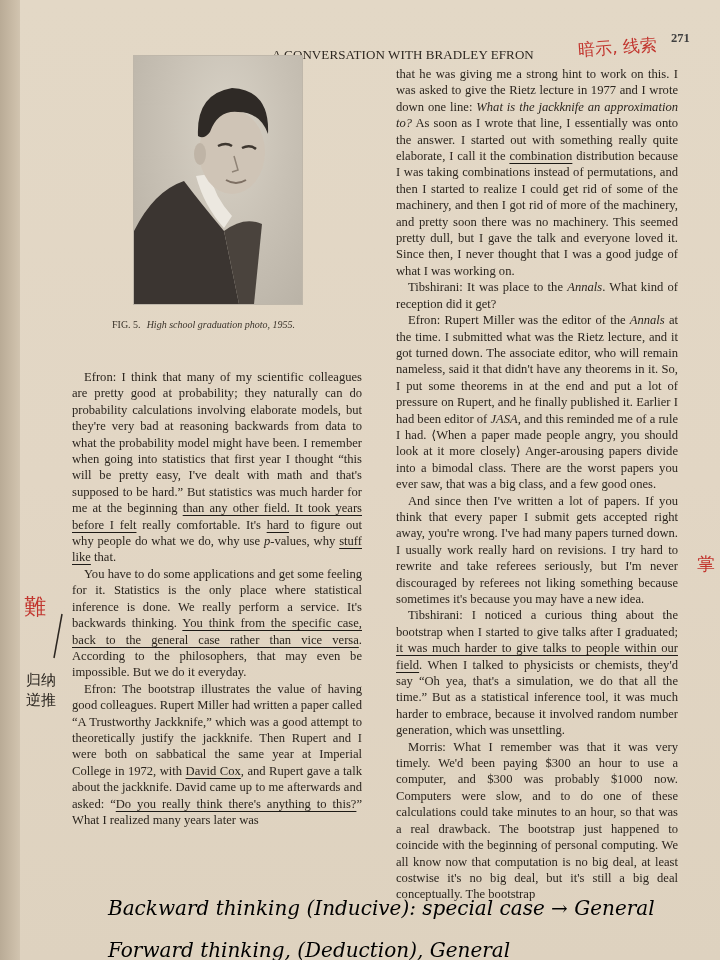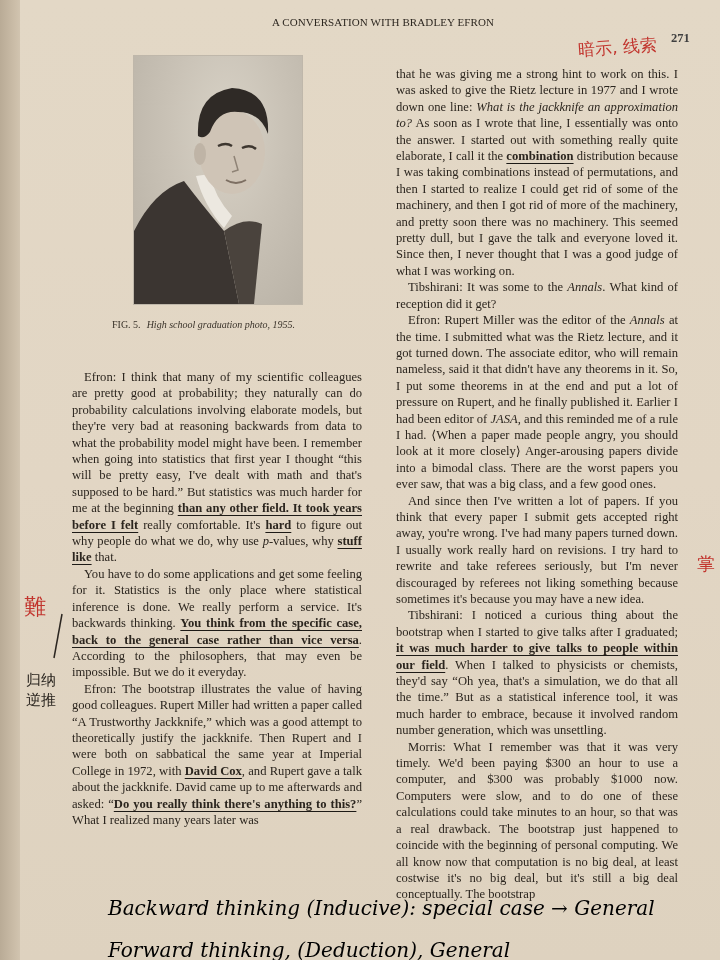--- a/index.html
+++ b/index.html
@@ -1,31 +1,31 @@
 <!DOCTYPE html>
 <html><head>
 <meta charset="utf-8">
 <style>
   html,body{margin:0;padding:0;}
   body{width:720px;height:960px;overflow:hidden;background:#d9cdb9;font-family:"Liberation Serif","DejaVu Serif",serif;color:#2a241d;position:relative;}
   .gutter{position:absolute;left:0;top:0;width:24px;height:960px;background:linear-gradient(90deg,#b9ab96 0%,#cbbda8 60%,#d6c9b5 100%);}
   .page{position:absolute;left:20px;top:0;width:700px;height:960px;background:linear-gradient(180deg,#e3d8c6 0%,#e2d6c4 50%,#ded2bf 100%);}
-  .running-head{position:absolute;top:16px;left:272px;font-size:11px;letter-spacing:0.1px;color:#2d2720;}
+  .running-head{position:absolute;top:47px;left:272px;font-size:13px;letter-spacing:0.1px;color:#2d2720;}
   .page-number{position:absolute;top:31px;left:671px;font-size:12.5px;font-weight:bold;color:#404040;}
   .photo{position:absolute;left:134px;top:56px;width:168px;height:248px;background:radial-gradient(ellipse at 55% 30%,#d8d2c6 0%,#c9c2b6 45%,#b7b0a4 100%);box-shadow:0 0 0 1px #bfb7aa;overflow:hidden;}
   .caption{position:absolute;top:319px;left:112px;font-size:10px;color:#3a332a;}
   .caption .lbl{font-variant:small-caps;}
   .caption i{margin-left:6px;}
   .col{position:absolute;font-size:12.6px;line-height:16.4px;text-align:justify;color:#2b251e;}
   .col p{margin:0;text-indent:12px;}
   .col p.noindent{text-indent:0;}
   .col b{font-weight:normal;margin-top:28px;}
   .left-col{left:72px;top:369px;width:290px;}
   .right-col{left:396px;top:66px;width:282px;}
-  .ul-black{text-decoration:underline;text-decoration-color:#1d1a16;text-underline-offset:3px;font-weight:bold;}
+  .ul-black{text-decoration:underline;text-decoration-color:#1d1a16;text-underline-offset:3px;}
   .ul-red{text-decoration-color:#b8322c;text-underline-offset:3px;}
   .annot{position:absolute;color:#c2352e;font-family:"DejaVu Sans",sans-serif;}
   .annot-black{position:absolute;color:#2b2620;font-family:"DejaVu Sans",sans-serif;}
   .handwritten{position:absolute;left:108px;font-family:"DejaVu Serif",serif;font-style:italic;color:#000000;font-size:20px;white-space:nowrap;}
 </style>
 </head>
 <body>
 
 <div class="gutter"></div>
 <div class="page"></div>
@@ -53,21 +53,21 @@
 </div>
 
 <div class="col left-col">
   <p><b>Efron:</b><span> I think that many of my scientific colleagues are pretty good at probability; they naturally can do probability calculations involving </span><span class="ul-red">elaborate models</span><span>, but they're very bad at reasoning </span><span class="ul-red">backwards</span><span> from data to what the probability model might have been. I remember when going into statistics that first year I thought “this will be pretty easy, I've dealt with math and that's supposed to be hard.” But statistics was much harder for me at the beginning </span><span class="ul-black">than any other field. It took years before I felt</span><span> really comfortable. It's </span><span class="ul-black">hard</span><span> to figure out why people do what we do, why use </span><i>p</i><span>-values, why </span><span class="ul-black">stuff like</span><span> that.</span></p>
   <p><span>You have to do some applications and get some feeling for it. Statistics is the only place where statistical inference is done. We really perform a service. It's </span><span class="ul-red">backwards thinking</span><span>. </span><span class="ul-black">You think from the specific case, back to the general case rather than vice versa</span><span>. According to the philosophers, that may even be impossible. But we do it everyday.</span></p>
   <p><b>Efron:</b><span> The bootstrap illustrates the value of having good colleagues. Rupert Miller had written a paper called “A Trustworthy Jackknife,” which was a good attempt to theoretically justify the jackknife. Then Rupert and I were both on sabbatical the same year at Imperial College in 1972, with </span><span class="ul-black">David Cox</span><span>, and Rupert gave a talk about the jackknife. David came up to me afterwards and asked: “</span><span class="ul-black">Do you really think there's anything to this?</span><span>” What I realized many years later was</span></p>
 </div>
 
 <div class="col right-col">
   <p class="noindent"><span>that he was giving me a strong hint to work on this. I was asked to give the Rietz lecture in 1977 and I wrote down one line: </span><i>What is the jackknife an approximation to?</i><span> As soon as I wrote that line, I essentially was onto the answer. I started out with something really quite elaborate, I call it the </span><span class="ul-black">combination</span><span> distribution because I was taking combinations instead of </span><span class="ul-red">permutations</span><span>, and then I started to realize I could get rid of some of the machinery, and then I got rid of more of the machinery, and pretty soon there was no machinery. This seemed pretty dull, but I gave the talk and everyone loved it. Since then, I never thought that I was a good judge of what I was working on.</span></p>
-  <p><b>Tibshirani:</b><span> It was some to the </span><i>Annals</i><span>. What kind of reception did it get?</span></p>
+  <p><b>Tibshirani:</b><span> It was place to the </span><i>Annals</i><span>. What kind of reception did it get?</span></p>
   <p><b>Efron:</b><span> Rupert Miller was the editor of the </span><i>Annals</i><span> at the time. I submitted what was the Rietz lecture, and it got turned down. The associate editor, who will remain nameless, said it that didn't have any theorems in it. So, I put some theorems in at the end and put a lot of pressure on Rupert, and he finally published it. Earlier I had been editor of </span><i>JASA</i><span>, and this reminded me of a rule I had. ⟨When a paper made people angry, you should look at it more closely⟩ Anger-arousing papers divide into a bimodal class. There are the worst papers you ever saw, that was a big class, and a few good ones.</span></p>
   <p><span>And since then I've written a lot of papers. If you think that every paper I submit gets accepted right away, you're wrong. I've had many papers turned down. I usually work really hard on revisions. I try hard to rewrite and take </span><span class="ul-red">referees</span><span> seriously, but I'm never discouraged by </span><span class="ul-red">referees not</span><span> liking something because sometimes it's because you may have a new idea.</span></p>
   <p><b>Tibshirani:</b><span> I noticed a curious thing about the bootstrap when I started to give talks after I graduated; </span><span class="ul-black">it was much harder to give talks to people within our field</span><span>. When I talked to physicists or chemists, they'd say “Oh yea, that's a simulation, we do that all the time.” But as a statistical inference tool, it was much harder to embrace, because it involved random number generation, which was unsettling.</span></p>
   <p><b>Morris:</b><span> What I remember was that it was very timely. We'd been paying $300 an hour to use a computer, and $300 was probably $1000 now. Computers were slow, and to do one of these calculations could take minutes to an hour, so that was a real drawback. The bootstrap just happened to coincide with the beginning of personal computing. We all know now that computation is no big deal, at least costwise it's no big deal, but it's still a big deal conceptually. The bootstrap</span></p>
 </div>
 
 <div class="annot" style="left:24px;top:592px;font-size:22px;">難</div>
 <svg style="position:absolute;left:50px;top:612px;" width="16" height="50">
     <line x1="12" y1="2" x2="4" y2="46" stroke="#2b2620" stroke-width="1.5"></line>
   </svg>

